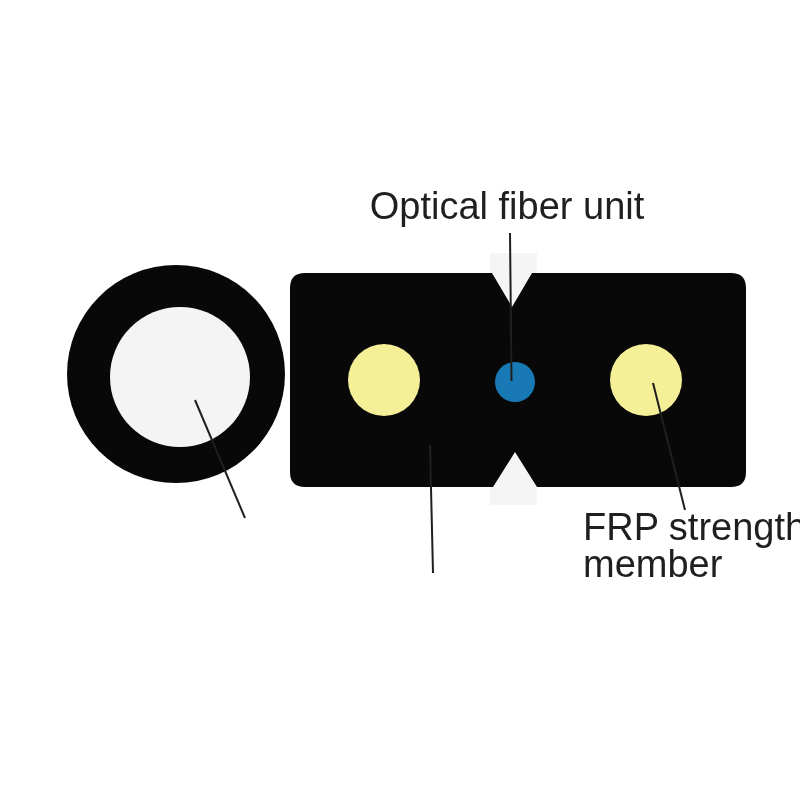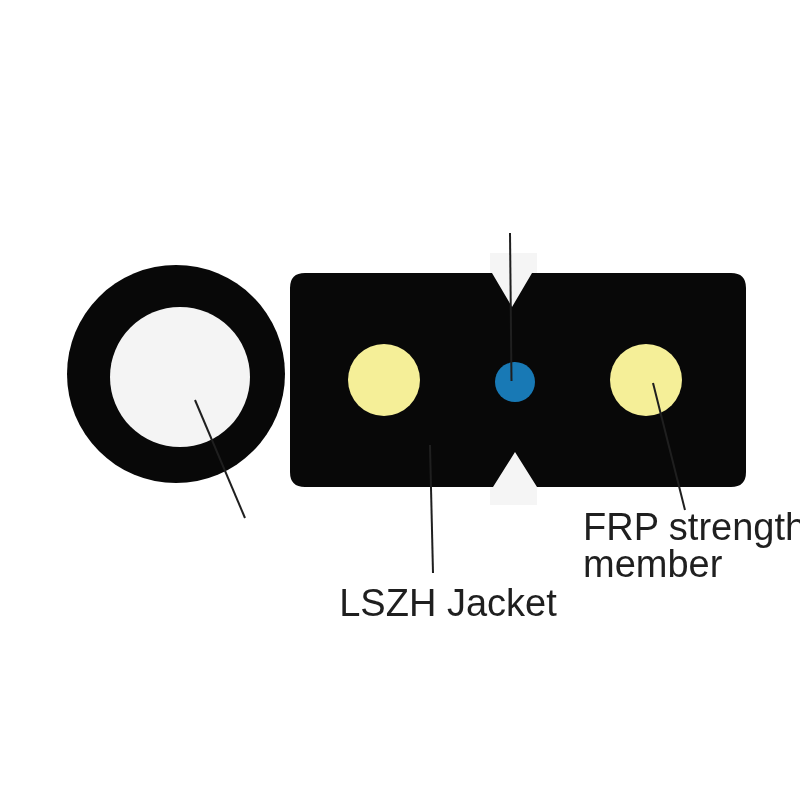--- a/index.html
+++ b/index.html
@@ -66,22 +66,22 @@
     <circle cx="646" cy="380" r="36" fill="#f5ef98"></circle>
 
     <circle cx="515" cy="382" r="20" fill="#1879b5"></circle>
 
     <line x1="510" y1="233" x2="511.5" y2="381" stroke-width="2" stroke="#1f1f1f"></line>
     <line x1="195" y1="400" x2="245" y2="518" stroke-width="2" stroke="#1f1f1f"></line>
     <line x1="430" y1="445" x2="433" y2="573" stroke-width="2" stroke="#1f1f1f"></line>
     <line x1="653" y1="383" x2="685" y2="510" stroke-width="2" stroke="#1f1f1f"></line>
   </svg>
 
+  <div class="label centered" style="left: 507px; top: 187px;">Optical fiber unit</div>
 
 
-  <div class="label centered" style="left: 448px; top: 584px;">LSZH Jacket</div>
 
   <div class="label-block" style="left: 583px; top: 509px;">
     <div>FRP strength</div>
     <div>member</div>
   </div>
 
 </div>
 
 </body></html>

